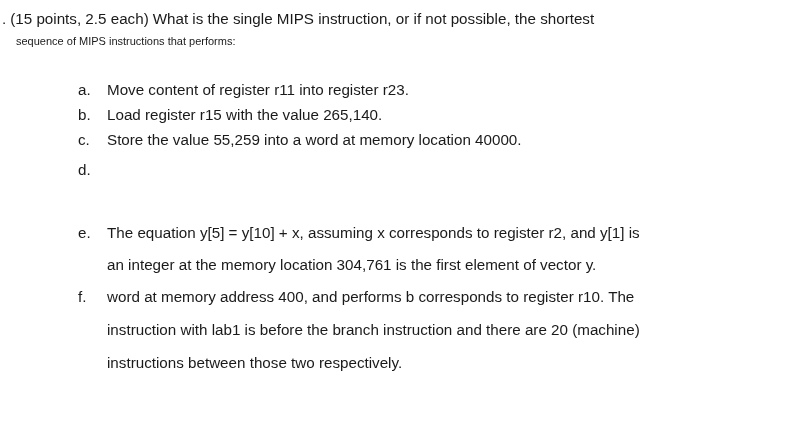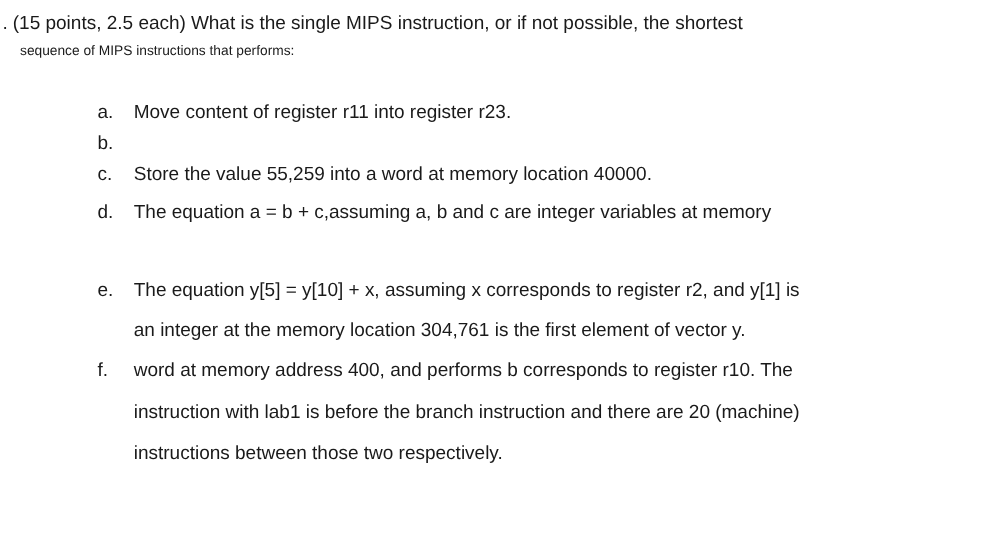--- a/index.html
+++ b/index.html
@@ -107,33 +107,35 @@
 
     <div class="item item-a">
       <div class="label">a.</div>
       <div class="body">
         <div class="ln">Move content of register r11 into register r23.</div>
       </div>
     </div>
 
     <div class="item item-b">
       <div class="label">b.</div>
+      <div class="body">
+        <div class="ln">Load register r15 with the value 265,140.</div>
+      </div>
     </div>
 
     <div class="item item-c">
       <div class="label">c.</div>
       <div class="body">
         <div class="ln">Store the value 55,259 into a word at memory location 40000.</div>
       </div>
     </div>
 
     <div class="item item-d">
       <div class="label">d.</div>
       <div class="body">
-        <div class="ln">The equation a = b + c,assuming a, b and c are integer variables at memory</div>
       </div>
     </div>
 
     <div class="item item-e">
       <div class="label">e.</div>
       <div class="body">
         <div class="ln">The equation y[5] = y[10] + x, assuming x corresponds to register r2, and y[1] is</div>
         <div class="ln">an integer at the memory location 304,761 is the first element of vector y.</div>
       </div>
     </div>

